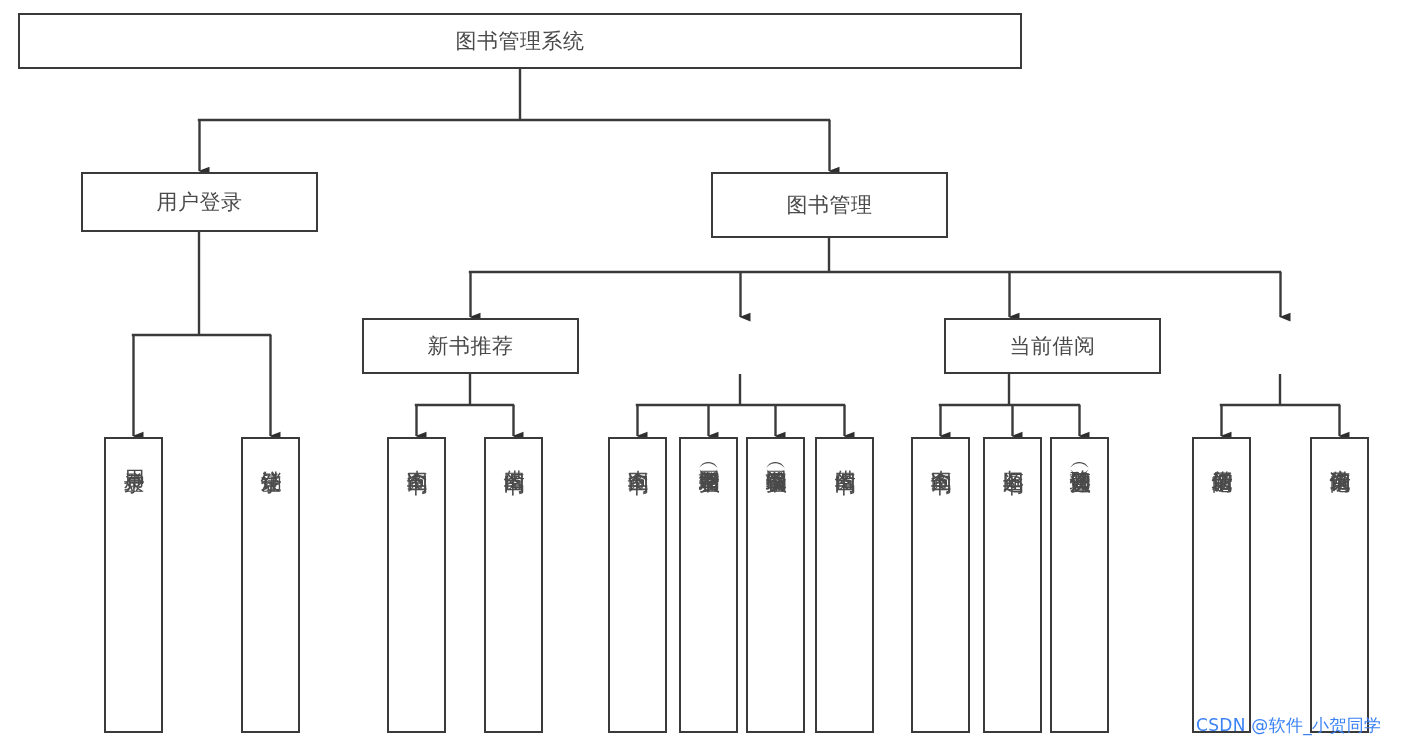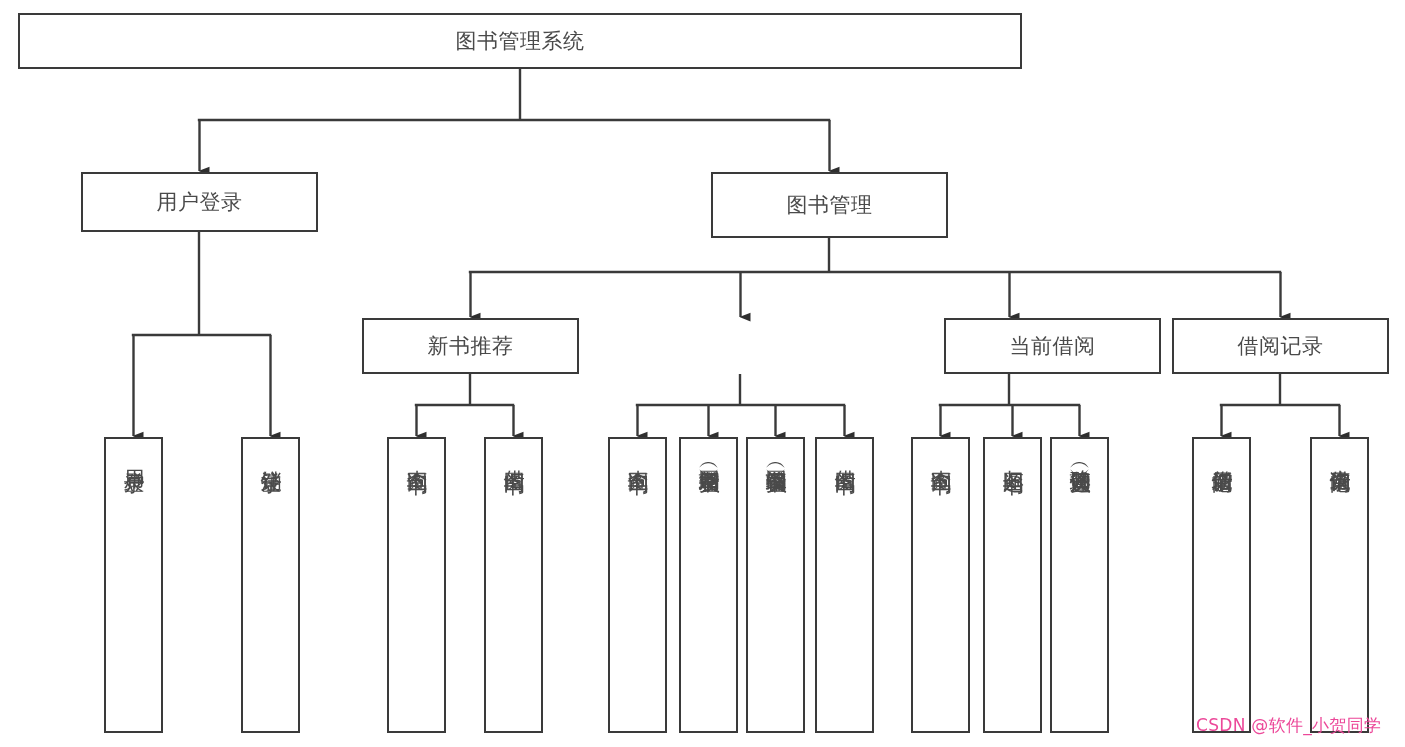--- a/index.html
+++ b/index.html
@@ -55,21 +55,21 @@
     font-size: 21px;
     line-height: 1.22;
     letter-spacing: 1.5px;
     white-space: nowrap;
   }
   .node.vertical.tall .label {
     letter-spacing: 0.5px;
   }
   .watermark {
     position: absolute;
-    color: #ec4899;
+    color: #3b82f6;
     font-size: 17px;
     white-space: nowrap;
     z-index: 3;
     letter-spacing: 0.3px;
   }
 </style>
 </head>
 <body>
 
 <div id="canvas">
@@ -130,23 +130,20 @@
 
   <div class="node" style="left:362px;top:318px;width:217px;height:56px;">
     <span class="label">新书推荐</span>
   </div>
 
 
   <div class="node" style="left:901px;top:318px;width:217px;height:56px;margin-left:43px;">
     <span class="label">当前借阅</span>
   </div>
 
-  <div class="node" style="left:1172px;top:318px;width:217px;height:56px;">
-    <span class="label">借阅记录</span>
-  </div>
 
   <div class="node vertical" style="left:104px;top:437px;width:59px;height:296px;">
     <span class="label">用户登录</span>
   </div>
 
   <div class="node vertical" style="left:241px;top:437px;width:59px;height:296px;">
     <span class="label">注销登录</span>
   </div>
 
   <div class="node vertical" style="left:387px;top:437px;width:59px;height:296px;">

